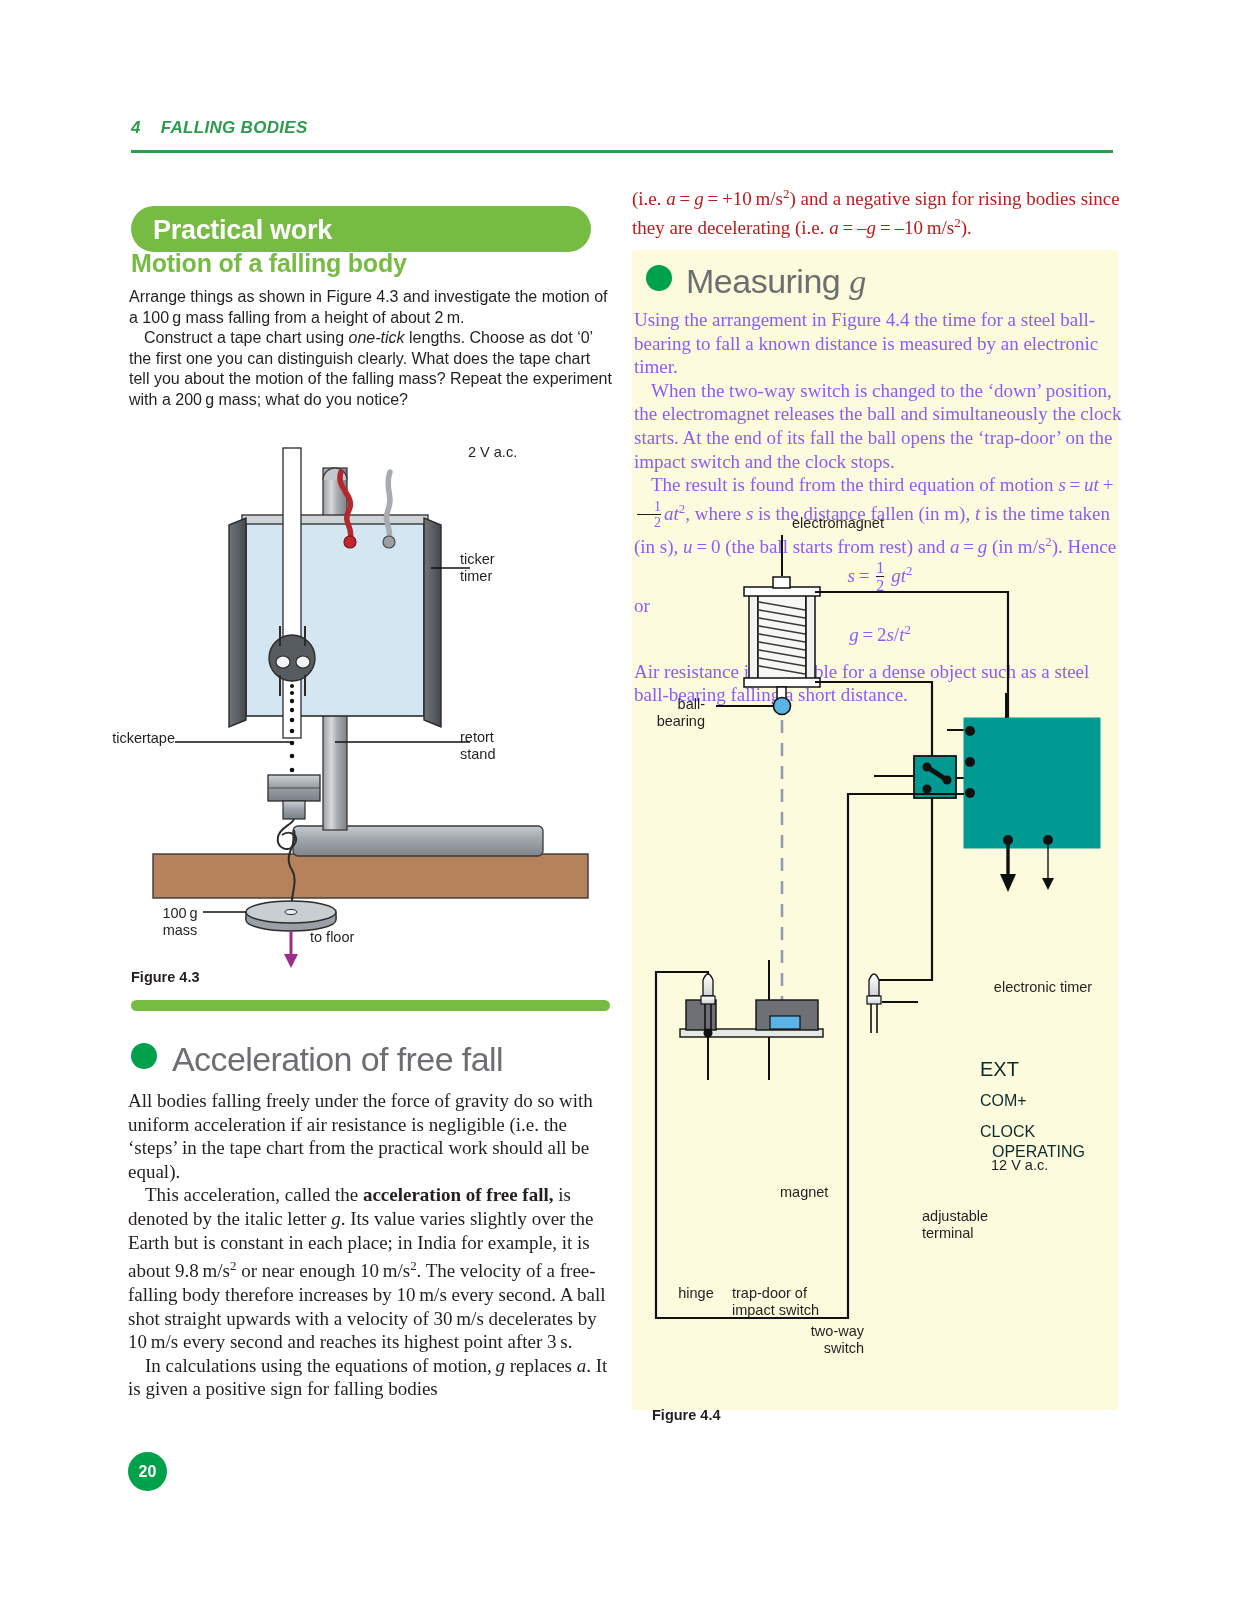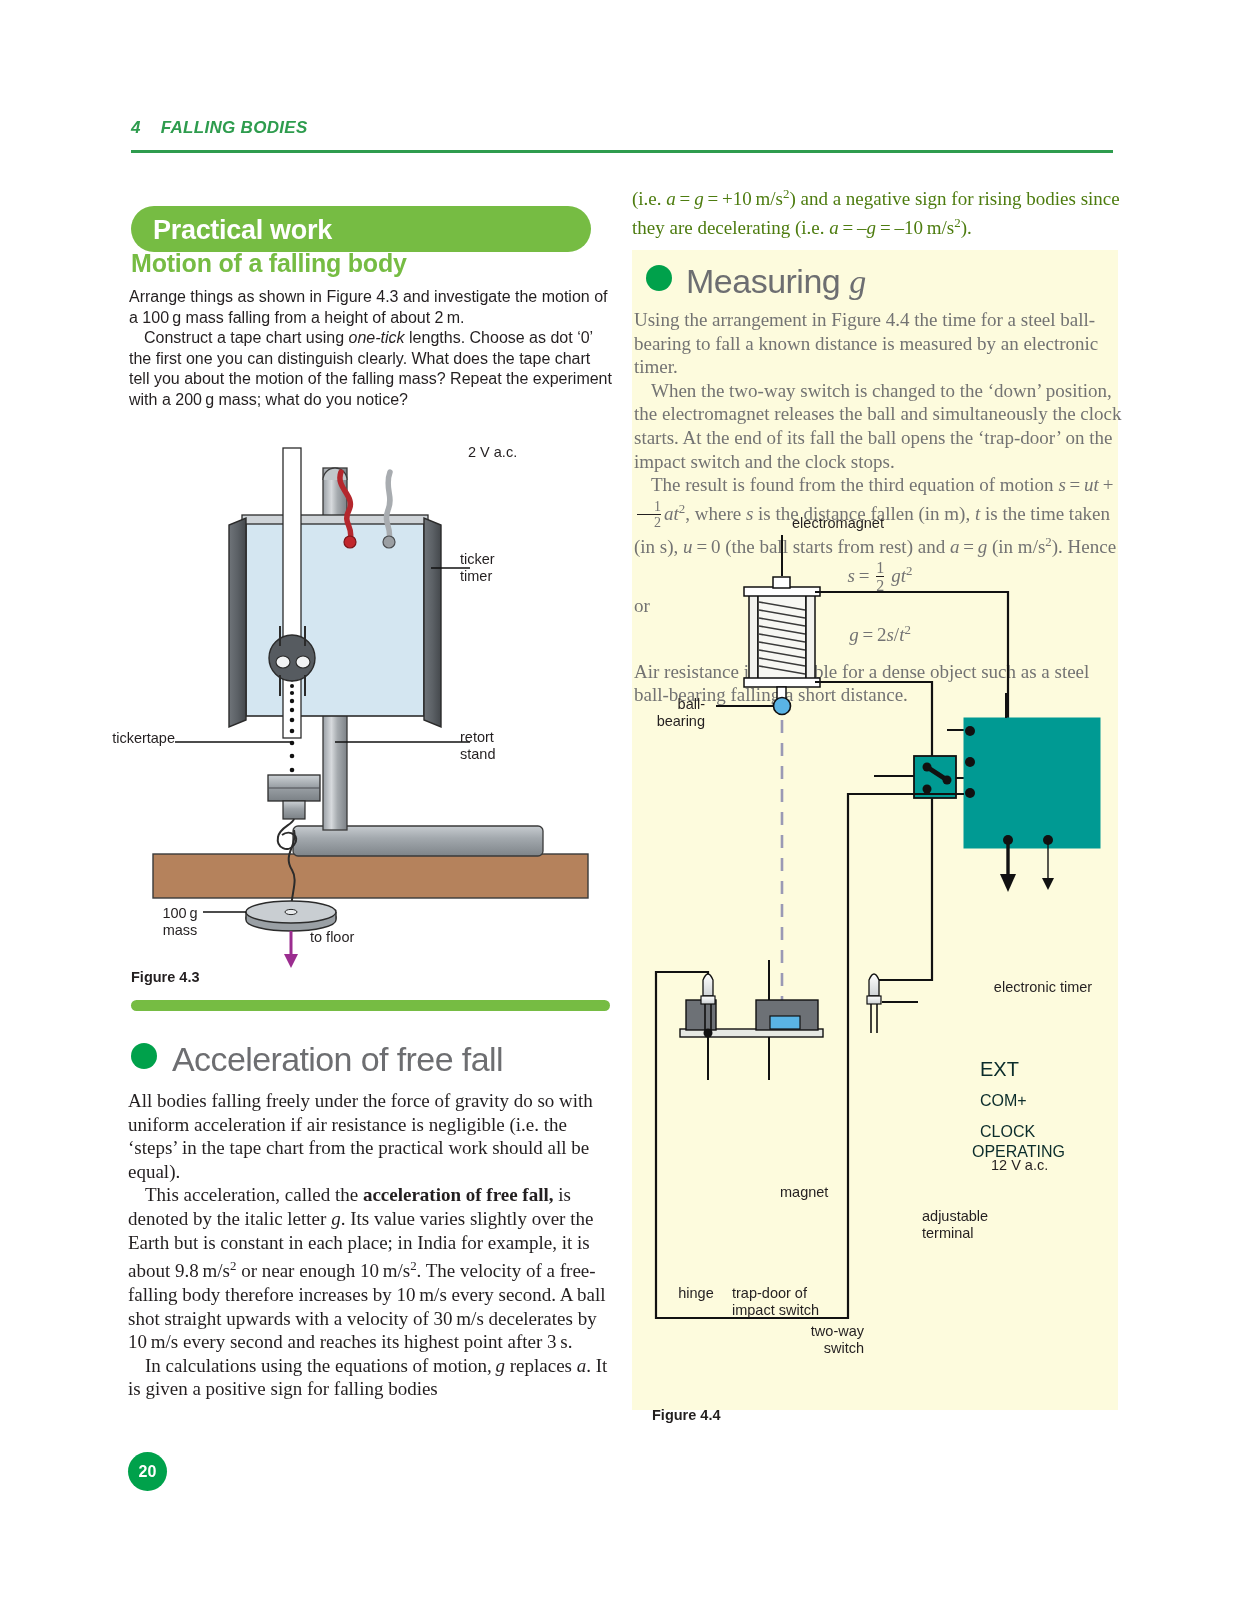--- a/index.html
+++ b/index.html
@@ -77,21 +77,21 @@
     position:absolute; left:128px; top:1452px;
     width:39px; height:39px; border-radius:50%;
     background:#00a14b; color:#fff;
     font:bold 16px/39px "Liberation Sans", sans-serif;
     text-align:center;
   }
 
   
   .r-intro {
     position:absolute; left:632px; top:182px; width:492px;
-    font:19px/23.6px "Liberation Serif", serif; color:#4d7c0f;
+    font:19px/23.6px "Liberation Serif", serif; color:#b91c1c;
   }
   .r-intro p { margin:0; }
 
   
   .panel {
     position:absolute; left:632px; top:250px;
     width:486px; height:1160px;
     background:#fdfbdd;
     padding-left:24px;
   }
@@ -100,21 +100,21 @@
     font:34px "Liberation Sans", sans-serif; color:#6d6e71;
     letter-spacing:-.5px; white-space:nowrap;
   }
   .panel-head .bullet {
     display:inline-block; width:26px; height:26px; border-radius:50%;
     background:#00a14b; vertical-align:2px; margin-right:14px;
   }
   .panel-head .gi { font-family:"Liberation Serif", serif; font-style:italic; }
   .panel-body {
     position:absolute; left:2px; top:58px; width:492px;
-    font:19px/23.6px "Liberation Serif", serif; color:#737373;
+    font:19px/23.6px "Liberation Serif", serif; color:#8b5cf6;
   }
   .panel-body p { margin:0; }
   .panel-body p.ind { text-indent:17px; }
 
   .eq { text-align:center; font-family:"Liberation Serif", serif; font-size:19px; margin:9px 0 0 0;}
   .or { margin-top:8px; }
   .frac { display:inline-block; vertical-align:-7px; text-align:center; font-size:14px; line-height:1.0; margin:0 3px;}
   .frac .n { display:block; }
   .frac .d { display:block; border-top:1px solid #231f20; padding-top:1px;}
   i.it { font-style:italic; }
@@ -398,19 +398,19 @@
     <div class="lbl c" style="left:95px; top:696px; width:0;"></div>
     <div class="lbl" style="left:148px; top:934px;">magnet</div>
     <div class="lbl" style="left:290px; top:958px;">adjustable<br>terminal</div>
     <div class="lbl c" style="left:37px; top:1035px; width:54px;">hinge</div>
     <div class="lbl" style="left:100px; top:1035px;">trap-door of<br>impact switch</div>
     <div class="lbl" style="left:359px; top:907px;">12 V a.c.</div>
 
     <div class="lbl" style="left:348px; top:811px; color:#0b2c2b; font-size:20px;">EXT</div>
     <div class="lbl" style="left:348px; top:842px; color:#0b2c2b; font-size:16px;">COM+</div>
     <div class="lbl" style="left:348px; top:873px; color:#0b2c2b; font-size:16px;">CLOCK</div>
-    <div class="lbl" style="left:340px; top:893px; color:#0b2c2b; font-size:16px;">OPERATING</div>
+    <div class="lbl" style="left:360px; top:893px; color:#0b2c2b; font-size:16px;">OPERATING</div>
 
   </div>
 
   <div class="fig-cap fig44-cap">Figure 4.4</div>
 
 </div>
 
 </body></html>

